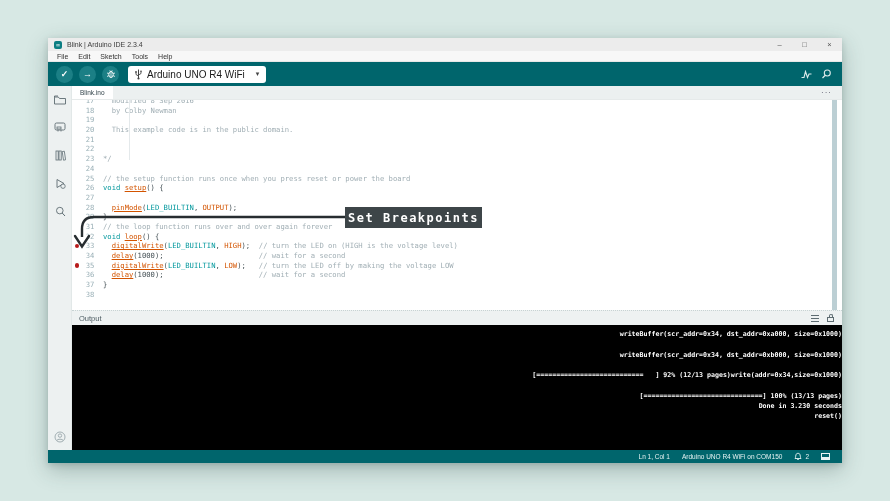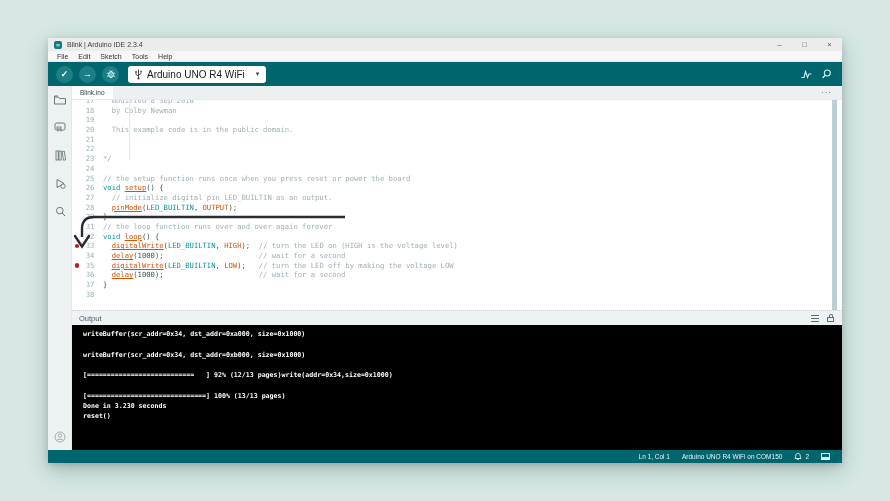--- a/index.html
+++ b/index.html
@@ -61,21 +61,21 @@
   .outhead{position:absolute;left:24px;top:272px;width:770px;height:15px;background:#eef2f2;border-top:1px dotted #c7d3d3;
            display:flex;align-items:center;box-sizing:border-box;}
   .outhead .olabel{font-size:7.5px;color:#4e5d63;margin-left:7px;}
   .outhead .oicons{margin-left:auto;display:flex;align-items:center;gap:8px;padding-right:8px;}
   .clear-ic{width:8px;height:7px;display:flex;flex-direction:column;justify-content:space-between;}
   .clear-ic i{height:1px;background:#5d6c72;display:block;}
   .lock-ic{width:7px;height:8px;position:relative;}
   .lock-ic .sh{position:absolute;left:1.5px;top:0;width:4px;height:4px;border:1px solid #5d6c72;border-bottom:none;border-radius:3px 3px 0 0;box-sizing:border-box;}
   .lock-ic .bd{position:absolute;left:0;top:3px;width:7px;height:5px;border:1px solid #5d6c72;box-sizing:border-box;}
   .console{position:absolute;left:24px;top:287px;width:770px;height:125px;background:#000;overflow:hidden;
-           font-family:"DejaVu Sans Mono",monospace;font-size:6.6px;font-weight:bold;color:#fff;padding:4px 0 0 11px;box-sizing:border-box;}
+           font-family:"DejaVu Sans Mono",monospace;font-size:6.6px;font-weight:bold;color:#fff;padding:4px 0 0 11px;box-sizing:border-box;text-align:right;}
   .cline{height:10.3px;line-height:10.3px;white-space:pre;}
   
   .statusbar{position:absolute;left:0;top:412px;width:794px;height:13px;background:#00656c;display:flex;
              align-items:center;justify-content:flex-end;gap:12px;padding-right:12px;box-sizing:border-box;}
   .sitem{font-size:6.5px;color:#e6f3f3;display:flex;align-items:center;gap:3px;}
   .panel-ic{width:9px;height:7px;border:1px solid #e6f3f3;box-sizing:border-box;position:relative;}
   .panel-ic::after{content:"";position:absolute;left:0;bottom:0;width:100%;height:2px;background:#e6f3f3;}
   svg{display:block;}
 </style>
 </head>
@@ -203,35 +203,38 @@
           <div class="code-line" style="margin-top: -4px;"><span class="bp"></span><span class="ln">17</span><span class="codetxt"><span class="tk-comment">  modified 8 Sep 2016</span></span></div>
           <div class="code-line"><span class="bp"></span><span class="ln">18</span><span class="codetxt"><span class="tk-comment">  by Colby Newman</span></span></div>
           <div class="code-line"><span class="bp"></span><span class="ln">19</span><span class="codetxt"></span></div>
           <div class="code-line"><span class="bp"></span><span class="ln">20</span><span class="codetxt"><span class="tk-comment">  This example code is in the public domain.</span></span></div>
           <div class="code-line"><span class="bp"></span><span class="ln">21</span><span class="codetxt"></span></div>
           <div class="code-line"><span class="bp"></span><span class="ln">22</span></div>
           <div class="code-line"><span class="bp"></span><span class="ln">23</span><span class="codetxt"><span class="tk-comment">*/</span></span></div>
           <div class="code-line"><span class="bp"></span><span class="ln">24</span><span class="codetxt"></span></div>
           <div class="code-line"><span class="bp"></span><span class="ln">25</span><span class="codetxt"><span class="tk-comment">// the setup function runs once when you press reset or power the board</span></span></div>
           <div class="code-line"><span class="bp"></span><span class="ln">26</span><span class="codetxt"><span class="tk-keyword">void</span><span class="tk-plain"> </span><span class="tk-func">setup</span><span class="tk-plain">() {</span></span></div>
-          <div class="code-line"><span class="bp"></span><span class="ln">27</span><span class="codetxt"><span class="tk-plain">  </span><span class="tk-comment">// initialize digital pin LED_BUILTIN as an output.</span></span></div>
+          <div class="code-line"><span class="bp"></span><span class="ln">27</span></div>
           <div class="code-line"><span class="bp"></span><span class="ln">28</span><span class="codetxt"><span class="tk-plain">  </span><span class="tk-func">pinMode</span><span class="tk-plain">(</span><span class="tk-constant2">LED_BUILTIN</span><span class="tk-plain">, </span><span class="tk-constant">OUTPUT</span><span class="tk-plain">);</span></span></div>
           <div class="code-line"><span class="bp"></span><span class="ln">29</span><span class="codetxt"><span class="tk-plain">}</span></span></div>
           <div class="code-line"><span class="bp"></span><span class="ln">31</span><span class="codetxt"><span class="tk-comment">// the loop function runs over and over again forever</span></span></div>
           <div class="code-line"><span class="bp"></span><span class="ln">32</span><span class="codetxt"><span class="tk-keyword">void</span><span class="tk-plain"> </span><span class="tk-func">loop</span><span class="tk-plain">() {</span></span></div>
           <div class="code-line"><span class="bp on"></span><span class="ln">33</span><span class="codetxt"><span class="tk-plain">  </span><span class="tk-func">digitalWrite</span><span class="tk-plain">(</span><span class="tk-constant2">LED_BUILTIN</span><span class="tk-plain">, </span><span class="tk-constant">HIGH</span><span class="tk-plain">);  </span><span class="tk-comment">// turn the LED on (HIGH is the voltage level)</span></span></div>
           <div class="code-line"><span class="bp"></span><span class="ln">34</span><span class="codetxt"><span class="tk-plain">  </span><span class="tk-func">delay</span><span class="tk-plain">(1000);</span><span class="tk-plain">                      </span><span class="tk-comment">// wait for a second</span></span></div>
           <div class="code-line"><span class="bp on"></span><span class="ln">35</span><span class="codetxt"><span class="tk-plain">  </span><span class="tk-func">digitalWrite</span><span class="tk-plain">(</span><span class="tk-constant2">LED_BUILTIN</span><span class="tk-plain">, </span><span class="tk-constant">LOW</span><span class="tk-plain">);   </span><span class="tk-comment">// turn the LED off by making the voltage LOW</span></span></div>
           <div class="code-line"><span class="bp"></span><span class="ln">36</span><span class="codetxt"><span class="tk-plain">  </span><span class="tk-func">delay</span><span class="tk-plain">(1000);</span><span class="tk-plain">                      </span><span class="tk-comment">// wait for a second</span></span></div>
           <div class="code-line"><span class="bp"></span><span class="ln">37</span><span class="codetxt"><span class="tk-plain">}</span></span></div>
           <div class="code-line"><span class="bp"></span><span class="ln">38</span><span class="codetxt"></span></div>
         </div>
     </div>
     <div class="scrollbar"></div>
 
+    <div class="callout">
+      <span>Set Breakpoints</span>
+    </div>
     <svg class="arrow-svg" viewBox="0 0 794 425">
       <path d="M297 179 H46 Q34 179 34 191 V199" fill="none" stroke="#272d30" stroke-width="2.4"></path>
       <path d="M27 198 L34 208.5 L41 198" fill="none" stroke="#272d30" stroke-width="2.4" stroke-linecap="round"></path>
     </svg>
 
     <div class="outhead">
       <span class="olabel">Output</span>
       <span class="oicons">
         <span class="clear-ic">
             <i></i>

